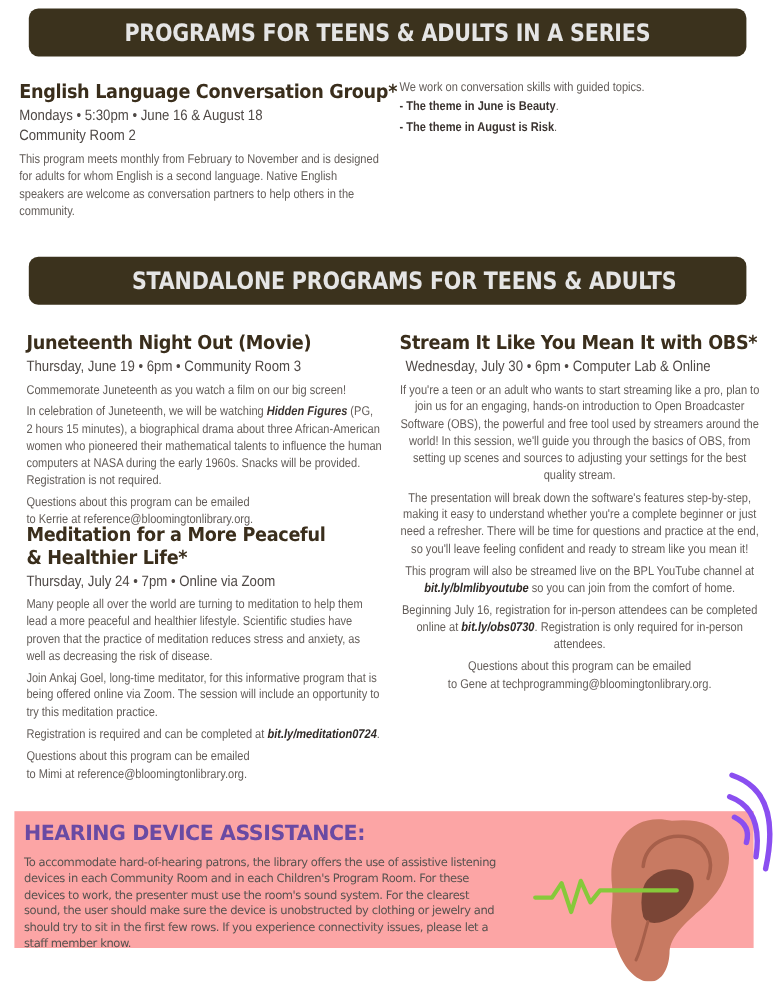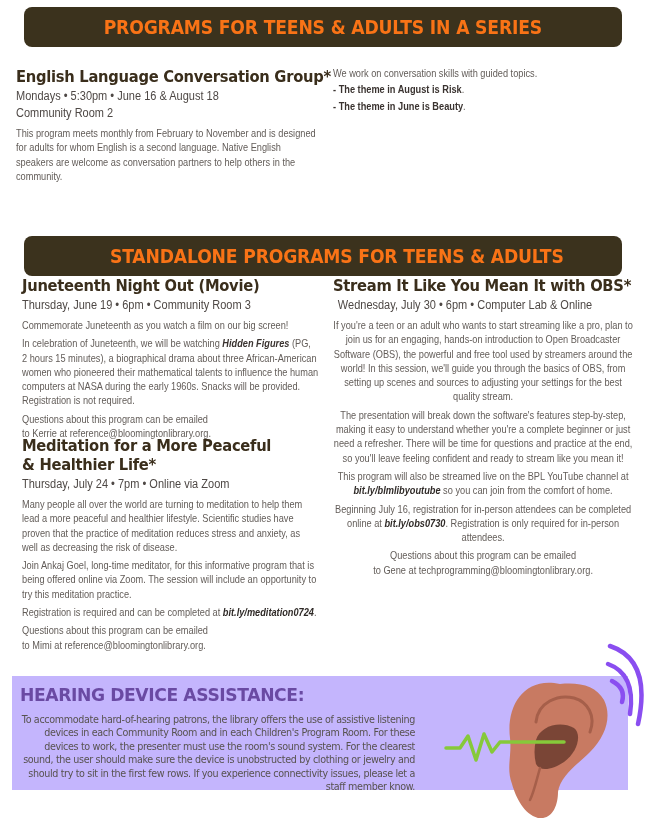--- a/index.html
+++ b/index.html
@@ -3,26 +3,26 @@
   <meta charset="utf-8">
   <style>
     * { box-sizing: border-box; margin: 0; padding: 0; }
     html, body { width: 646px; height: 818px; background: #ffffff; overflow: hidden; }
     body { position: relative; font-family: "Liberation Sans Narrow", "Liberation Sans", sans-serif; color: #5a5450; }
 
     .banner {
       position: absolute; left: 24px; width: 474px; height: 40px;
       background: #3b321d; border-radius: 8px;
       display: flex; align-items: center; justify-content: center;
-      color: #f97316; font-family: "DejaVu Sans", sans-serif; font-weight: bold;
+      color: #e5e5e5; font-family: "DejaVu Sans", sans-serif; font-weight: bold;
       font-size: 20px; letter-spacing: -0.2px; transform-origin: left top;
     }
     .banner span { display: inline-block; transform: scaleX(0.86); white-space: nowrap; }
     #banner1 { top: 7px; width: 598px; }
-    #banner2 { top: 236px; width: 598px; padding-left: 28px; }
+    #banner2 { top: 214px; width: 598px; padding-left: 28px; }
 
     .col { position: absolute; }
     .title {
       font-family: "DejaVu Sans", sans-serif; font-weight: bold; color: #3a2e1c;
       font-size: 16px; line-height: 19px; letter-spacing: -0.3px;
       transform: scaleX(0.92); transform-origin: left top; white-space: nowrap;
     }
     .sub {
       font-family: "Liberation Sans", sans-serif; color: #4e4845; font-size: 12.5px; line-height: 17px;
       transform: scaleX(0.88); transform-origin: left top; white-space: nowrap;
@@ -31,22 +31,21 @@
       font-family: "Liberation Sans", sans-serif; color: #625c58; font-size: 10.6px; line-height: 14.3px;
       margin-top: 4px;
     }
     .p .narrow { display: block; transform: scaleX(0.87); transform-origin: left top; width: 115%; }
     .bold-dark { color: #3a3330; font-weight: bold; }
     .link { color: #2f2a27; font-weight: bold; font-style: italic; }
     .ital { font-style: italic; font-weight: bold; color: #3a3330; }
 
     #hearing {
       position: absolute; left: 12px; top: 676px; width: 616px; height: 114px;
-      background: #c4b5fd;
-      text-align: right;
+      background: #fca5a5;
     }
     #hearing-title {
       position: absolute; left: 8px; top: 9px; font-family: "DejaVu Sans", sans-serif; font-weight: bold;
       color: #6a4aa3; font-size: 17.5px; letter-spacing: -0.4px;
       transform: scaleX(0.98); transform-origin: left top; white-space: nowrap;
     }
     #hearing-text {
       position: absolute; left: 8px; top: 37px; width: 395px;
       font-family: "DejaVu Sans", sans-serif; color: #57524f; font-size: 9.6px; line-height: 13.4px;
       letter-spacing: -0.35px;
@@ -67,24 +66,24 @@
   <div class="p">
     <span class="narrow">This program meets monthly from February to November and is designed for adults for whom English is a second language. Native English speakers are welcome as conversation partners to help others in the community.</span>
   </div>
 </div>
 
 <div class="col" style="left:333px; top:66px; width:300px;">
   <div class="p" style="margin-top:0;">
       <span class="narrow">We work on conversation skills with guided topics.</span>
     </div>
   <div class="p" style="margin-top:2px;">
-    <span class="narrow"><span class="bold-dark">- The theme in August is Risk</span><span>.</span></span>
+    <span class="narrow"><span class="bold-dark">- The theme in June is Beauty</span><span>.</span></span>
   </div>
   <div class="p" style="margin-top:2px;">
-    <span class="narrow"><span class="bold-dark">- The theme in June is Beauty</span><span>.</span></span>
+    <span class="narrow"><span class="bold-dark">- The theme in August is Risk</span><span>.</span></span>
   </div>
 </div>
 
 <div class="banner" id="banner2">
   <span>STANDALONE PROGRAMS FOR TEENS &amp; ADULTS</span>
 </div>
 
 <div class="col" style="left:22px; top:276px; width:296px;">
   <div class="title">Juneteenth Night Out (Movie)</div>
   <div class="sub" style="margin-top:2px;">Thursday, June 19 • 6pm • Community Room 3</div>

